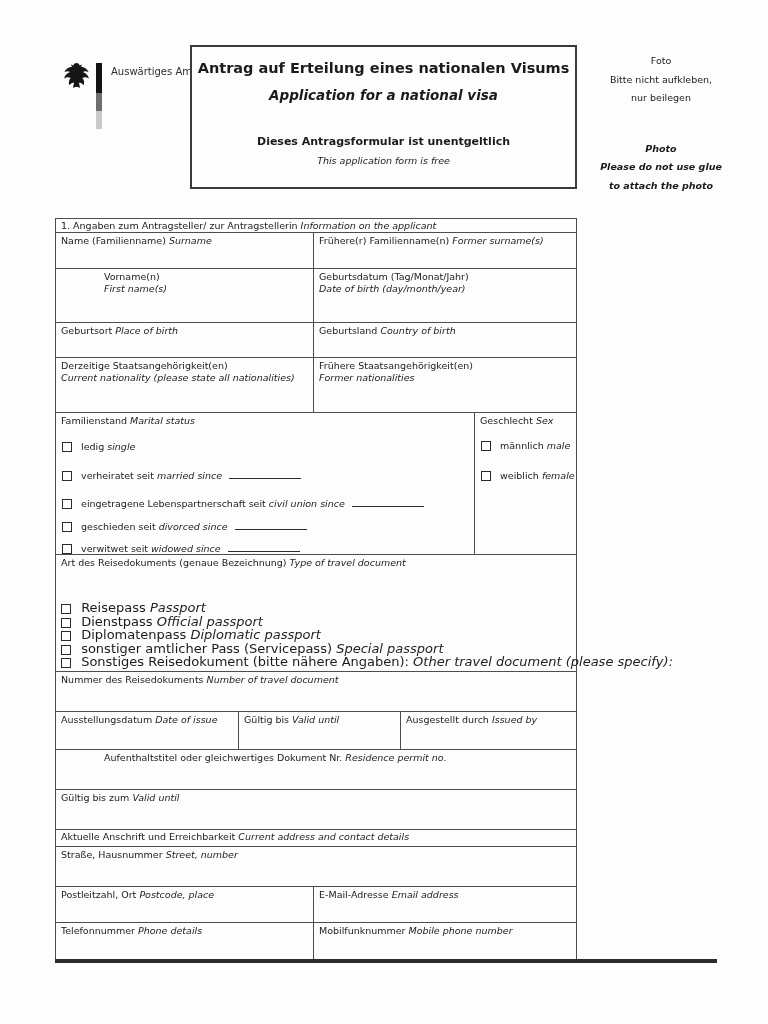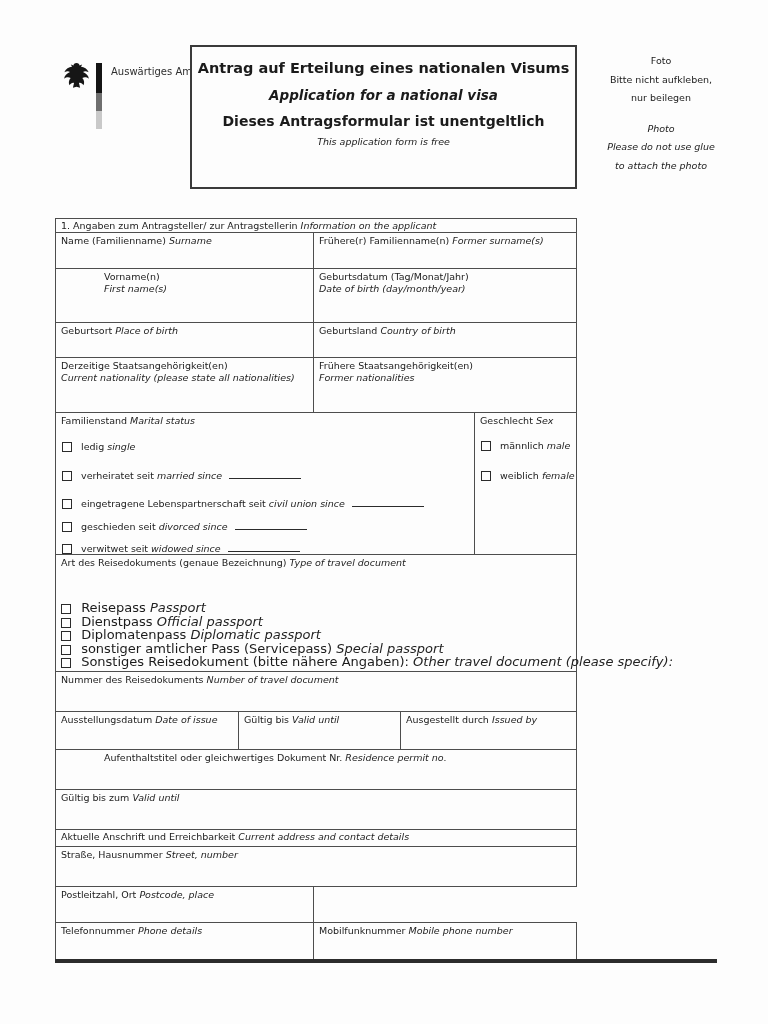--- a/index.html
+++ b/index.html
@@ -14,25 +14,25 @@
   .cb{display:inline-block;width:10px;height:10px;border:1.5px solid #2b2b2b;
       background:#fff;vertical-align:-2px;margin-right:6px;box-sizing:border-box;}
   .blank{display:inline-block;width:72px;height:9px;border-bottom:1.4px solid #2b2b2b;
          margin-left:4px;}
   .m-opt{position:absolute;left:6px;white-space:nowrap;font-size:9.5px;}
   .td-opt{white-space:nowrap;font-size:13px;line-height:13.5px;}
   .titlebox{position:absolute;left:190px;top:45px;width:387px;height:144px;
             border:2px solid #3a3a3a;box-sizing:border-box;text-align:center;background:#fdfdfd;}
   .title-de{font-weight:bold;font-size:14.5px;margin-top:13px;}
   .title-en{font-weight:bold;font-style:italic;font-size:13.5px;margin-top:11px;}
-  .free-de{font-weight:bold;font-size:14px;margin-top:10px;}
+  .free-de{font-weight:bold;font-size:11px;margin-top:32px;}
   .free-en{font-style:italic;font-size:9.5px;margin-top:7px;}
   .photo-note{position:absolute;left:585px;top:52px;width:152px;text-align:center;
               font-size:9.5px;line-height:1.95;}
-  .photo-en{margin-top:12px;font-style:italic;}
+  .photo-en{margin-top:32px;font-style:italic;font-weight:bold;}
   .official{position:absolute;left:578px;top:220px;width:139px;height:740px;
             box-sizing:border-box;border:1px solid #4d4d4d;text-align:center;
             font-size:9.5px;line-height:1.5;padding-top:5px;background:#fdfdfd;}
   .bottom-bar{position:absolute;left:55px;top:959px;width:662px;height:4px;background:#2c2c2c;}
   .flagbar{position:absolute;left:96px;top:63px;width:6px;height:66px;
            background:linear-gradient(to bottom,#141414 0%,#141414 46%,#6f6f6f 46%,#6f6f6f 72%,#c9c9c9 72%,#c9c9c9 100%);}
   .agency{position:absolute;left:111px;top:66px;font-size:10px;color:#2e2e2e;}
   .eagle{position:absolute;left:63px;top:61px;}
 </style>
 </head>
@@ -221,20 +221,24 @@
 
   <div class="cell" style="left:55px;top:846px;width:522px;height:41px;">
     <span class="de">Straße, Hausnummer</span>
     <span class="en">Street, number</span>
   </div>
 
   <div class="cell" style="left:55px;top:886px;width:259px;height:37px;">
     <span class="de">Postleitzahl, Ort</span>
     <span class="en">Postcode, place</span>
   </div>
+  <div class="cell" style="left:313px;top:886px;width:264px;height:37px;">
+    <span class="de">E-Mail-Adresse</span>
+    <span class="en">Email address</span>
+  </div>
 
   <div class="cell" style="left:55px;top:922px;width:259px;height:40px;">
     <span class="de">Telefonnummer</span>
     <span class="en">Phone details</span>
   </div>
   <div class="cell" style="left:313px;top:922px;width:264px;height:40px;">
     <span class="de">Mobilfunknummer</span>
     <span class="en">Mobile phone number</span>
   </div>
 

